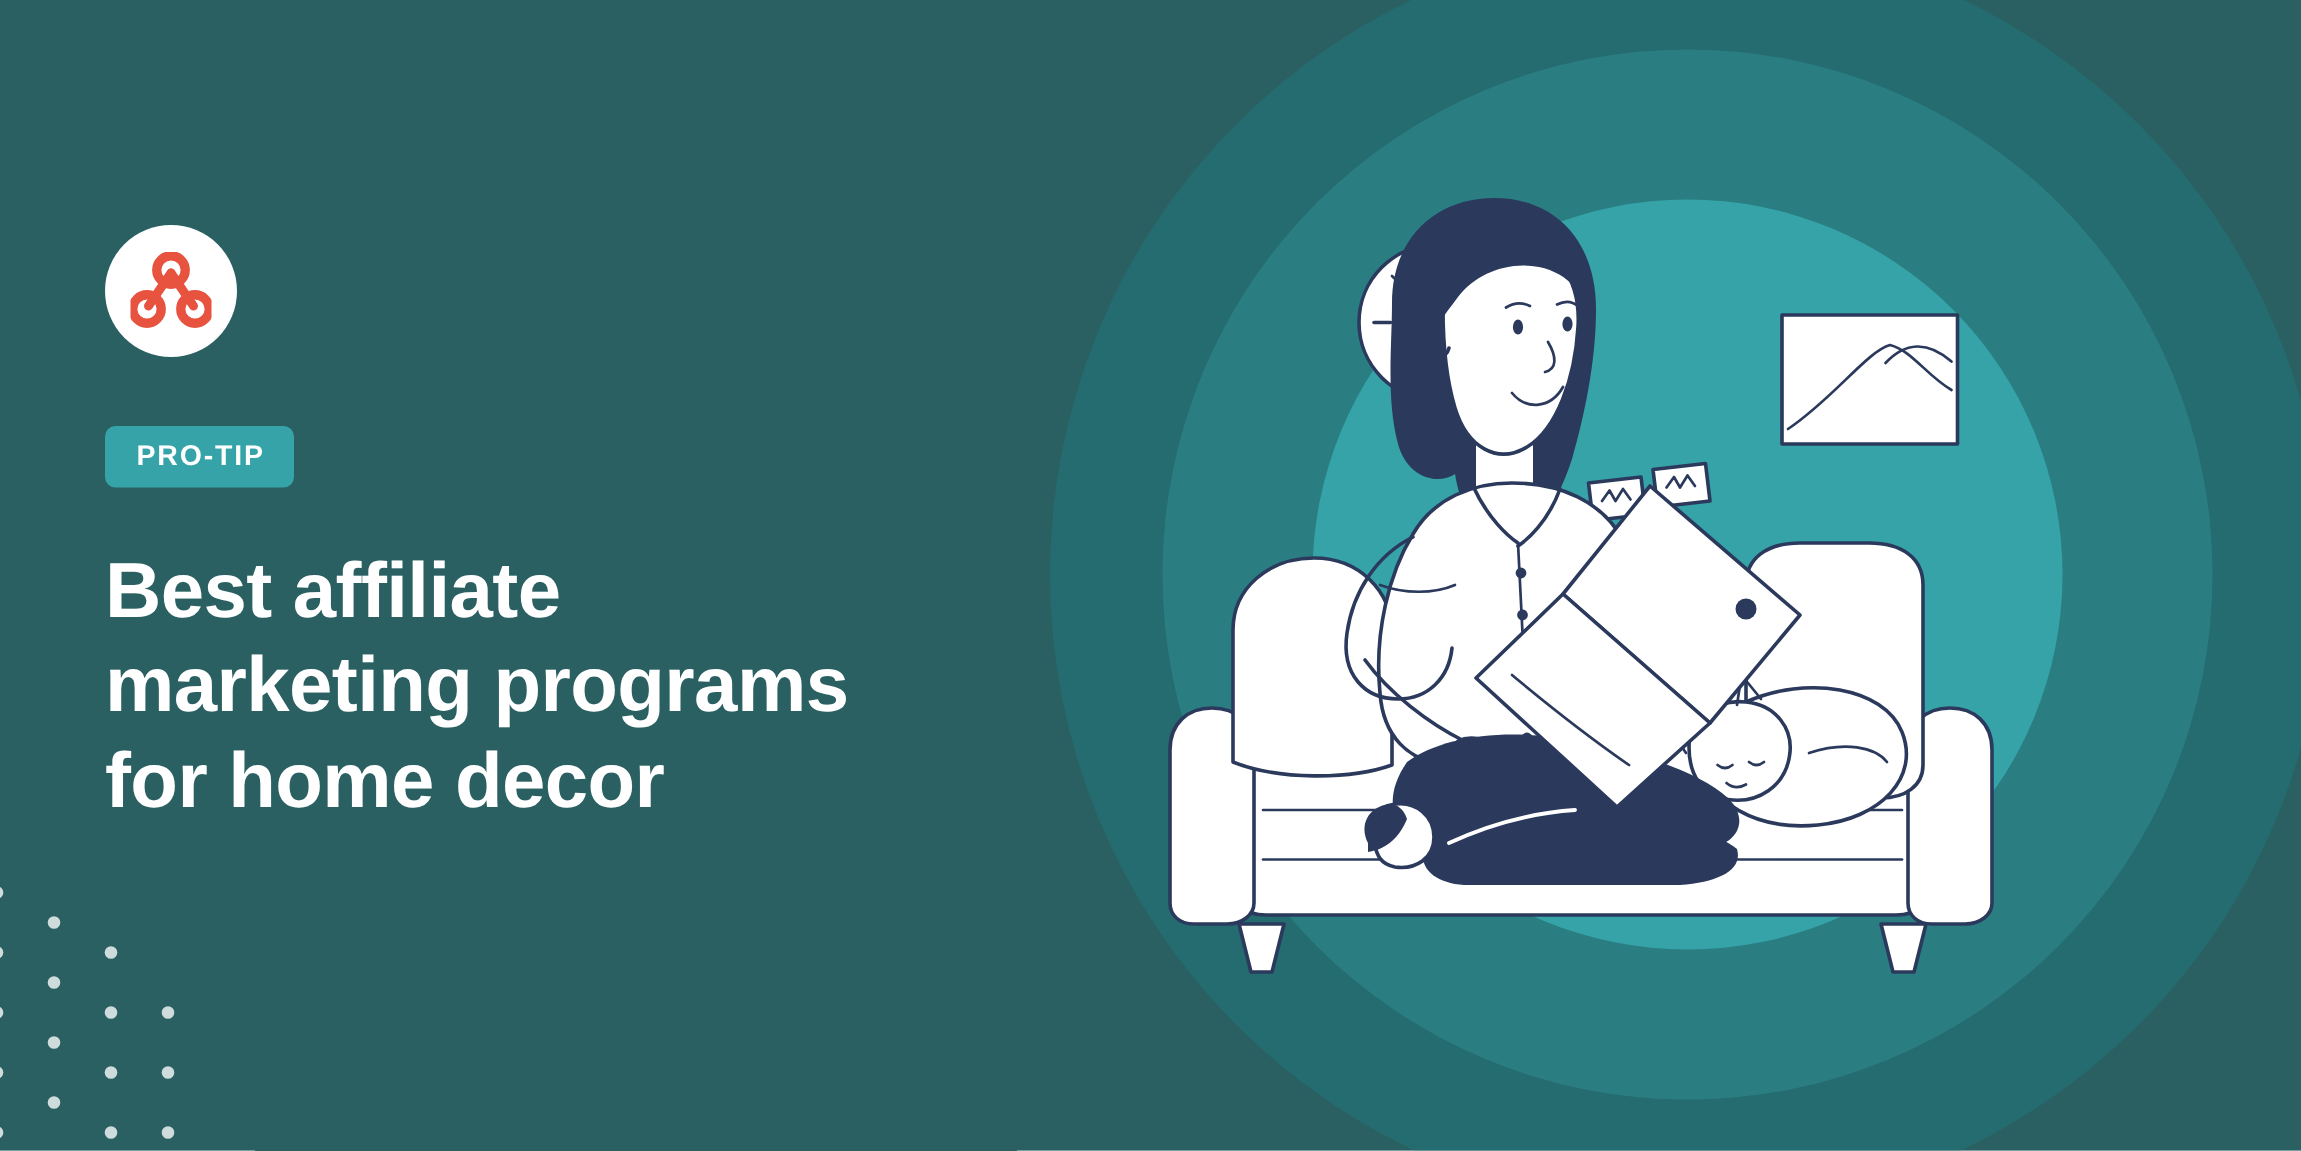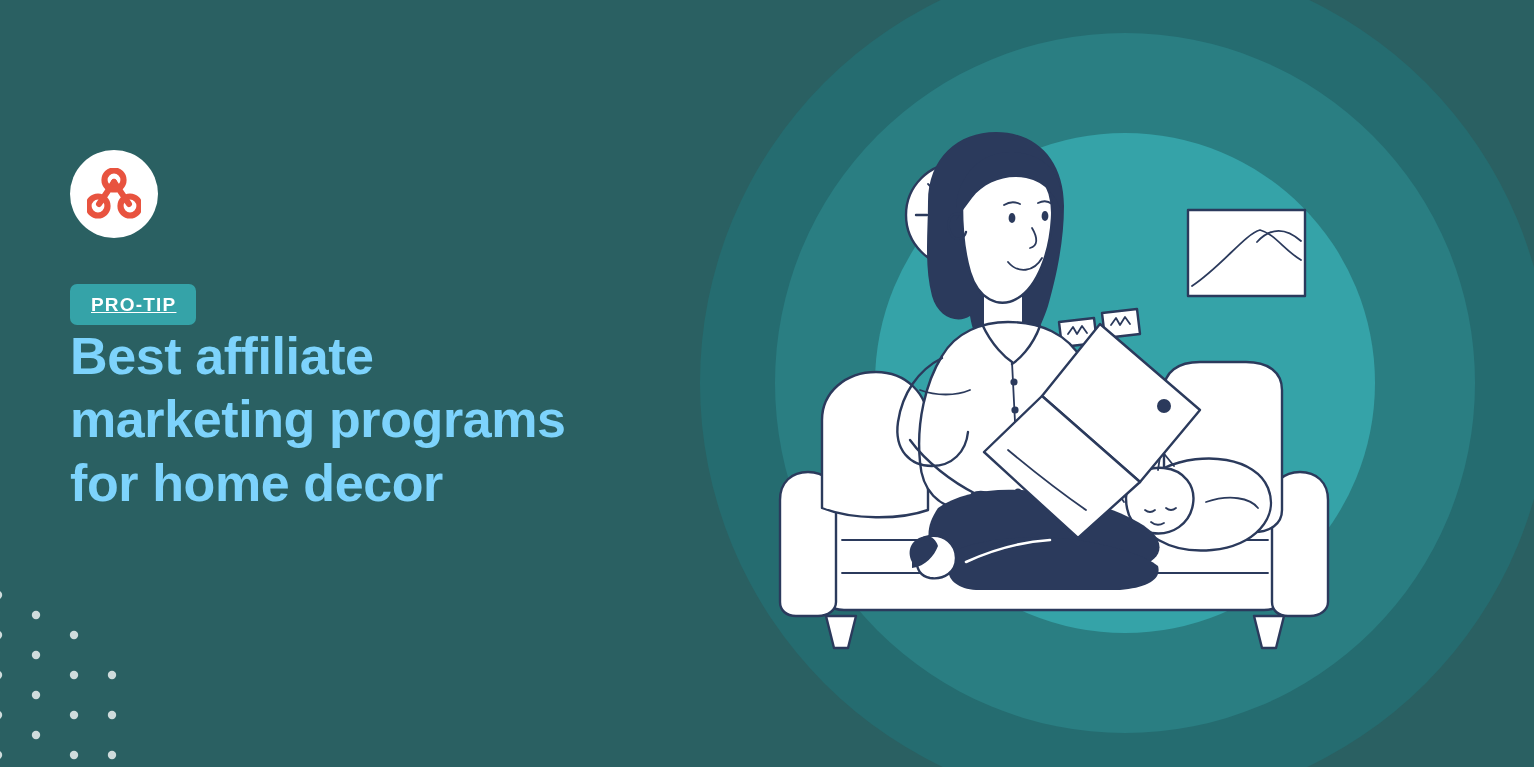--- a/index.html
+++ b/index.html
@@ -62,24 +62,24 @@
     display:inline-block;
     margin-top:46px;
     background:#35a3a8;
     color:#ffffff;
     font-size:19px;
     font-weight:bold;
     letter-spacing:1.2px;
     padding:11px 20px 11px 21px;
     border-radius:7px;
     line-height:1;
-    text-decoration:underline;
   }
   #headline {
-    color:#7dd3fc;
+    margin-top:38px;
+    color:#ffffff;
     font-size:52px;
     font-weight:bold;
     line-height:1.22;
     letter-spacing:-0.4px;
     max-width:500px;
   }
 
   
   #illustration {
     position:absolute;

